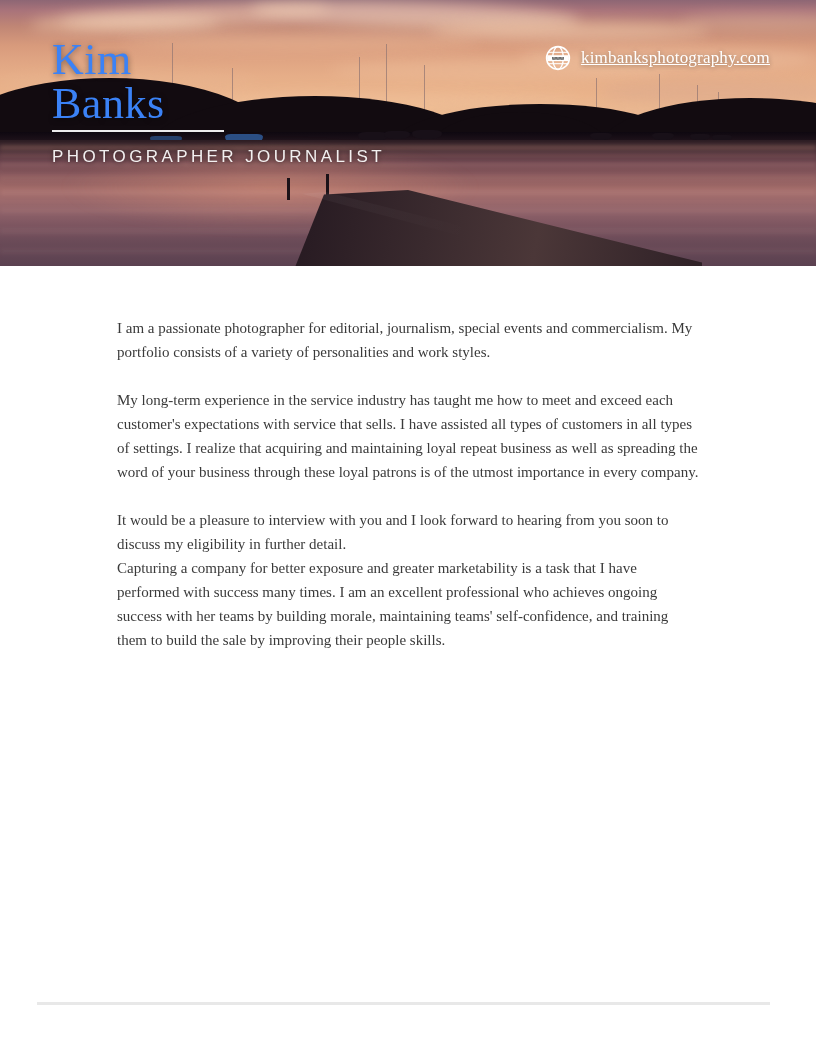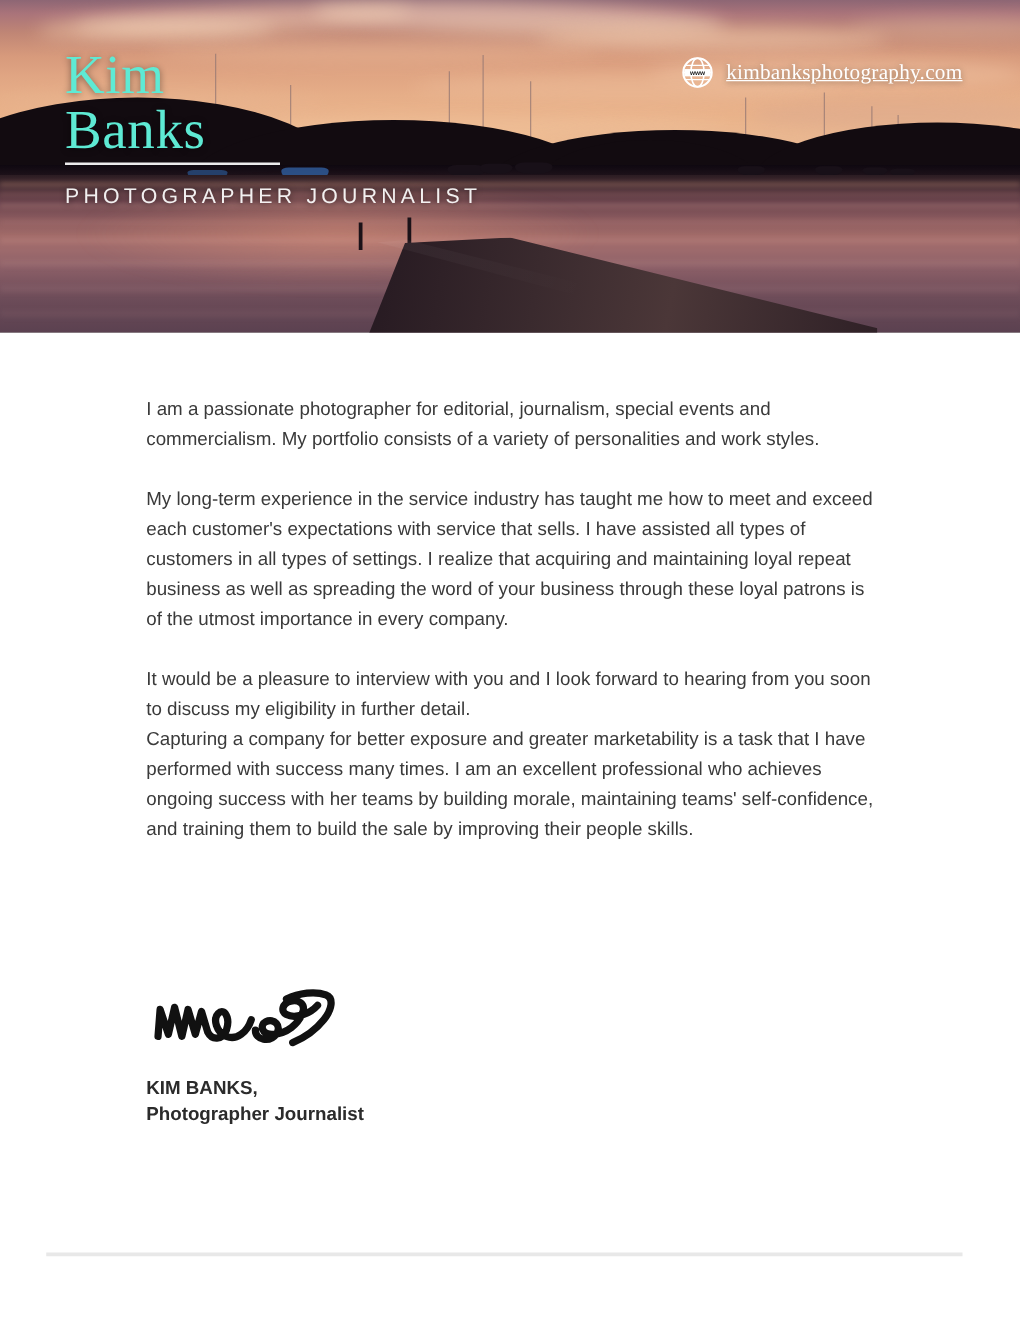--- a/index.html
+++ b/index.html
@@ -200,21 +200,21 @@
 
   
   .brand {
     position: absolute;
     left: 52px;
     top: 38px;
     z-index: 5;
   }
   .brand-name {
     font-family: "Liberation Serif", serif;
-    color: #5eead4;
+    color: #3b82f6;
     font-size: 44px;
     line-height: 44px;
     font-weight: 400;
     letter-spacing: .5px;
     white-space: pre-line;
     text-shadow: 0 1px 6px rgba(0,0,0,.45);
   }
   .brand-rule {
     width: 172px;
     height: 2px;
@@ -264,21 +264,21 @@
   }
   .letter-heading {
     font-family: "Liberation Serif", serif;
     font-weight: 700;
     font-size: 19px;
     letter-spacing: .4px;
     color: #1d1d1d;
     margin: 0 0 36px 0;
   }
   .para {
-    font-family: Liberation Sans, sans-serif;
+    font-family: Liberation Serif, serif;
     font-size: 15px;
     line-height: 24px;
     color: #3a3a3a;
     margin: 0 0 24px 0;
     white-space: pre-line;
   }
   .para.last { margin-bottom: 0; }
 
   
   .signature-block {
@@ -405,33 +405,16 @@
     </div>
   </div>
 
   <div class="letter">
     <p class="para">I am a passionate photographer for editorial, journalism, special events and commercialism. My portfolio consists of a variety of personalities and work styles.</p>
     <p class="para">My long-term experience in the service industry has taught me how to meet and exceed each customer's expectations with service that sells. I have assisted all types of customers in all types of settings. I realize that acquiring and maintaining loyal repeat business as well as spreading the word of your business through these loyal patrons is of the utmost importance in every company.</p>
     <p class="para last">It would be a pleasure to interview with you and I look forward to hearing from you soon to discuss my eligibility in further detail.</p>
     <p class="para">Capturing a company for better exposure and greater marketability is a task that I have performed with success many times. I am an excellent professional who achieves ongoing success with her teams by building morale, maintaining teams' self-confidence, and training them to build the sale by improving their people skills.</p>
   </div>
 
-  <div class="signature-block">
-    <svg class="signature-mark" viewBox="0 0 200 70">
-      <g fill="none" stroke="#111111" stroke-width="7" stroke-linecap="round" stroke-linejoin="round">
-        <path d="M10 52 L12 26 L20 50 L26 24 L33 52 L39 26 L46 50 L52 28 L58 48
-                 C62 56, 72 56, 76 46 C80 34, 74 24, 68 30 C63 35, 66 48, 76 52
-                 C86 56, 96 48, 100 36"></path>
-        <path d="M104 46 C104 56, 118 58, 124 50 C130 42, 122 34, 114 38
-                 C108 41, 110 50, 120 50 C134 50, 146 40, 150 28
-                 C152 21, 146 16, 138 18 C130 20, 128 28, 134 31
-                 C142 35, 156 31, 164 22"></path>
-        <path d="M134 16 C146 10, 162 8, 172 12 C180 15, 178 26, 170 36
-                 C162 46, 150 54, 140 58"></path>
-      </g>
-    </svg>
-    <div class="sign-name">KIM BANKS,</div>
-    <div class="sign-title">Photographer Journalist</div>
-  </div>
 
   <div class="footer-rule"></div>
 
 </div>
 
 </body></html>

